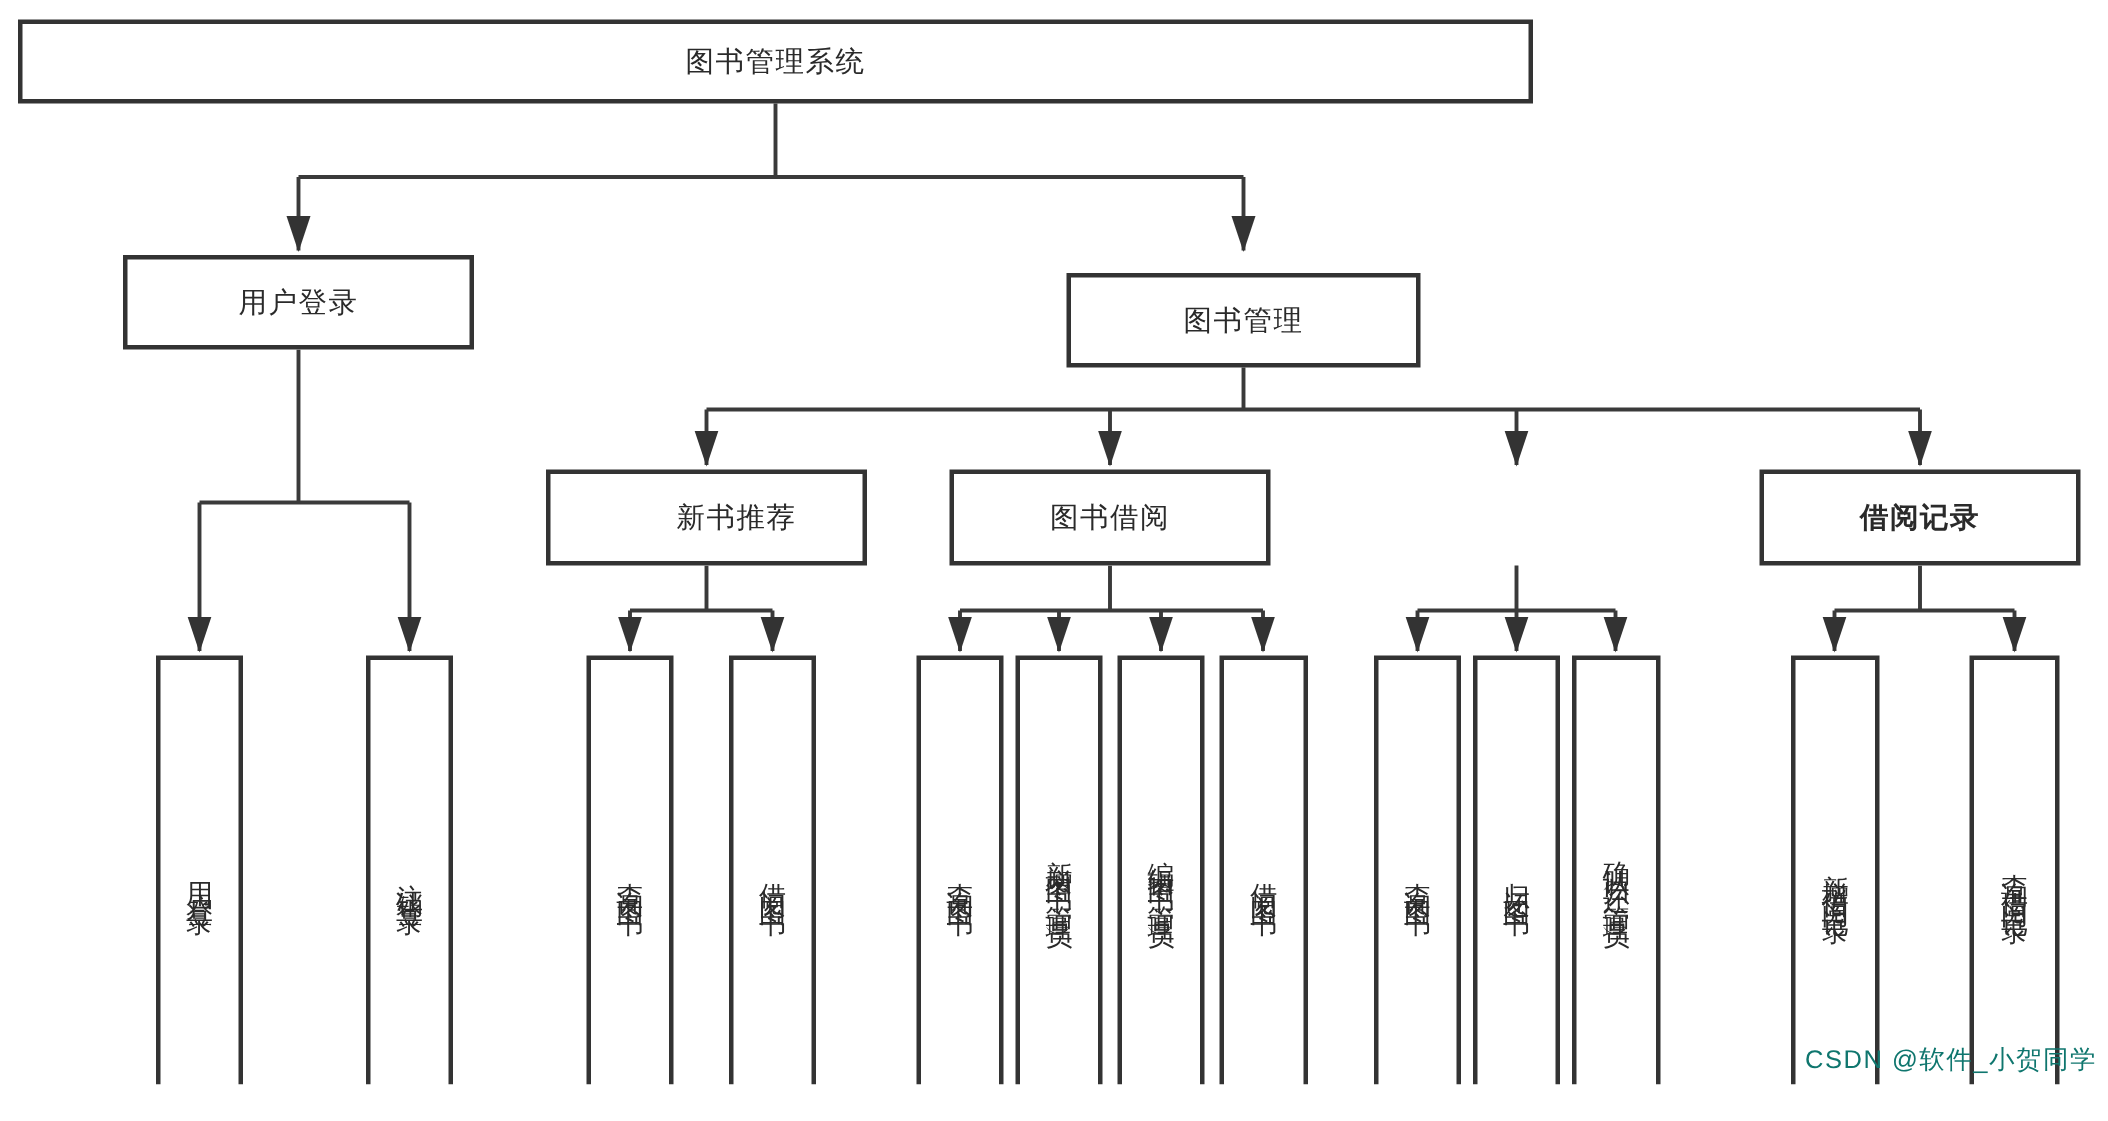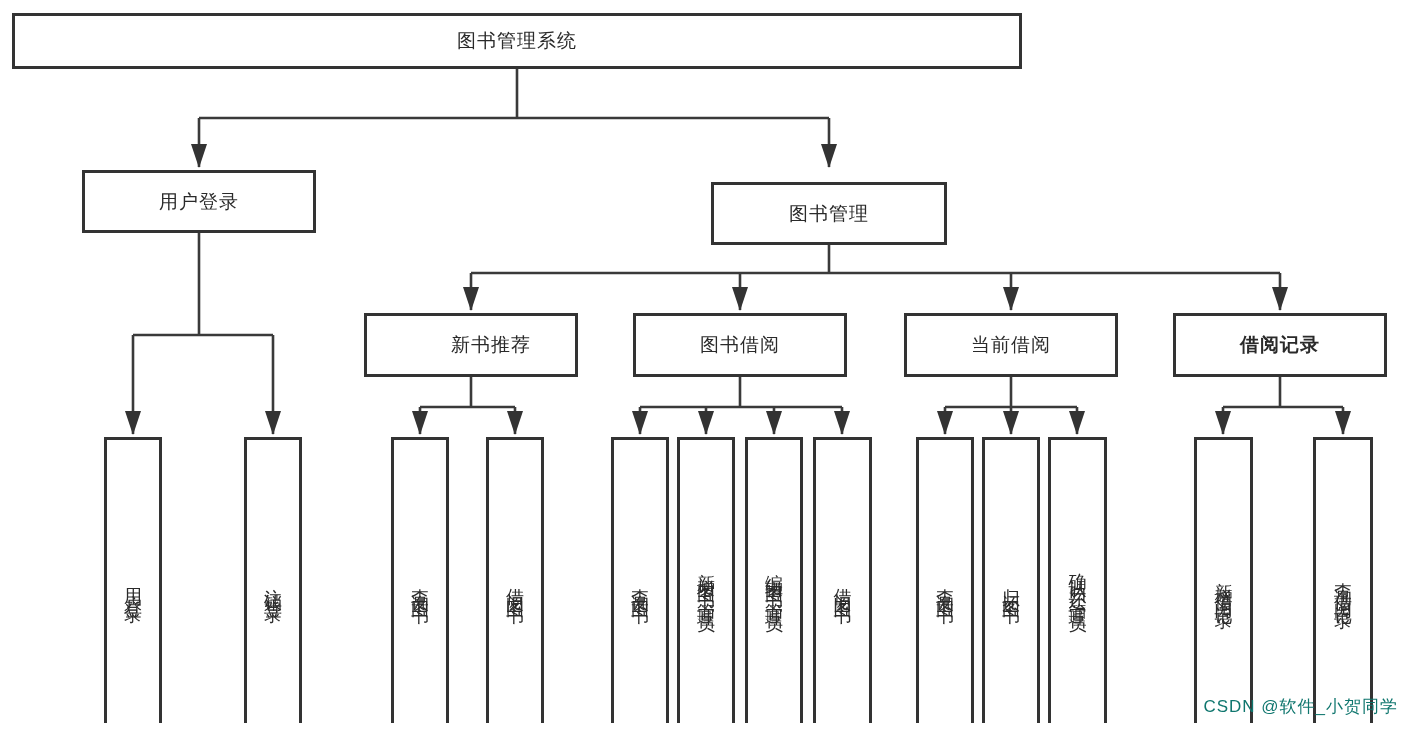--- a/index.html
+++ b/index.html
@@ -93,23 +93,20 @@
   <div class="node hbox" style="left:711px;top:182px;width:236px;height:63px;">
     <span>图书管理</span>
   </div>
 
   <div class="node hbox" style="left:364px;top:313px;width:214px;height:64px;padding-left:40px;">
     <span>新书推荐</span>
   </div>
   <div class="node hbox" style="left:633px;top:313px;width:214px;height:64px;text-align:center;">
     <span>图书借阅</span>
   </div>
-  <div class="node hbox" style="left:904px;top:313px;width:214px;height:64px;">
-    <span>当前借阅</span>
-  </div>
   <div class="node hbox" style="left:1173px;top:313px;width:214px;height:64px;font-weight:bold;">
     <span>借阅记录</span>
   </div>
 
   <div class="node vbox" style="left:104px;top:437px;width:58px;height:298px;">
     <span class="vlabel">用户登录</span>
   </div>
   <div class="node vbox" style="left:244px;top:437px;width:58px;height:298px;">
     <span class="vlabel">注销登录</span>
   </div>

